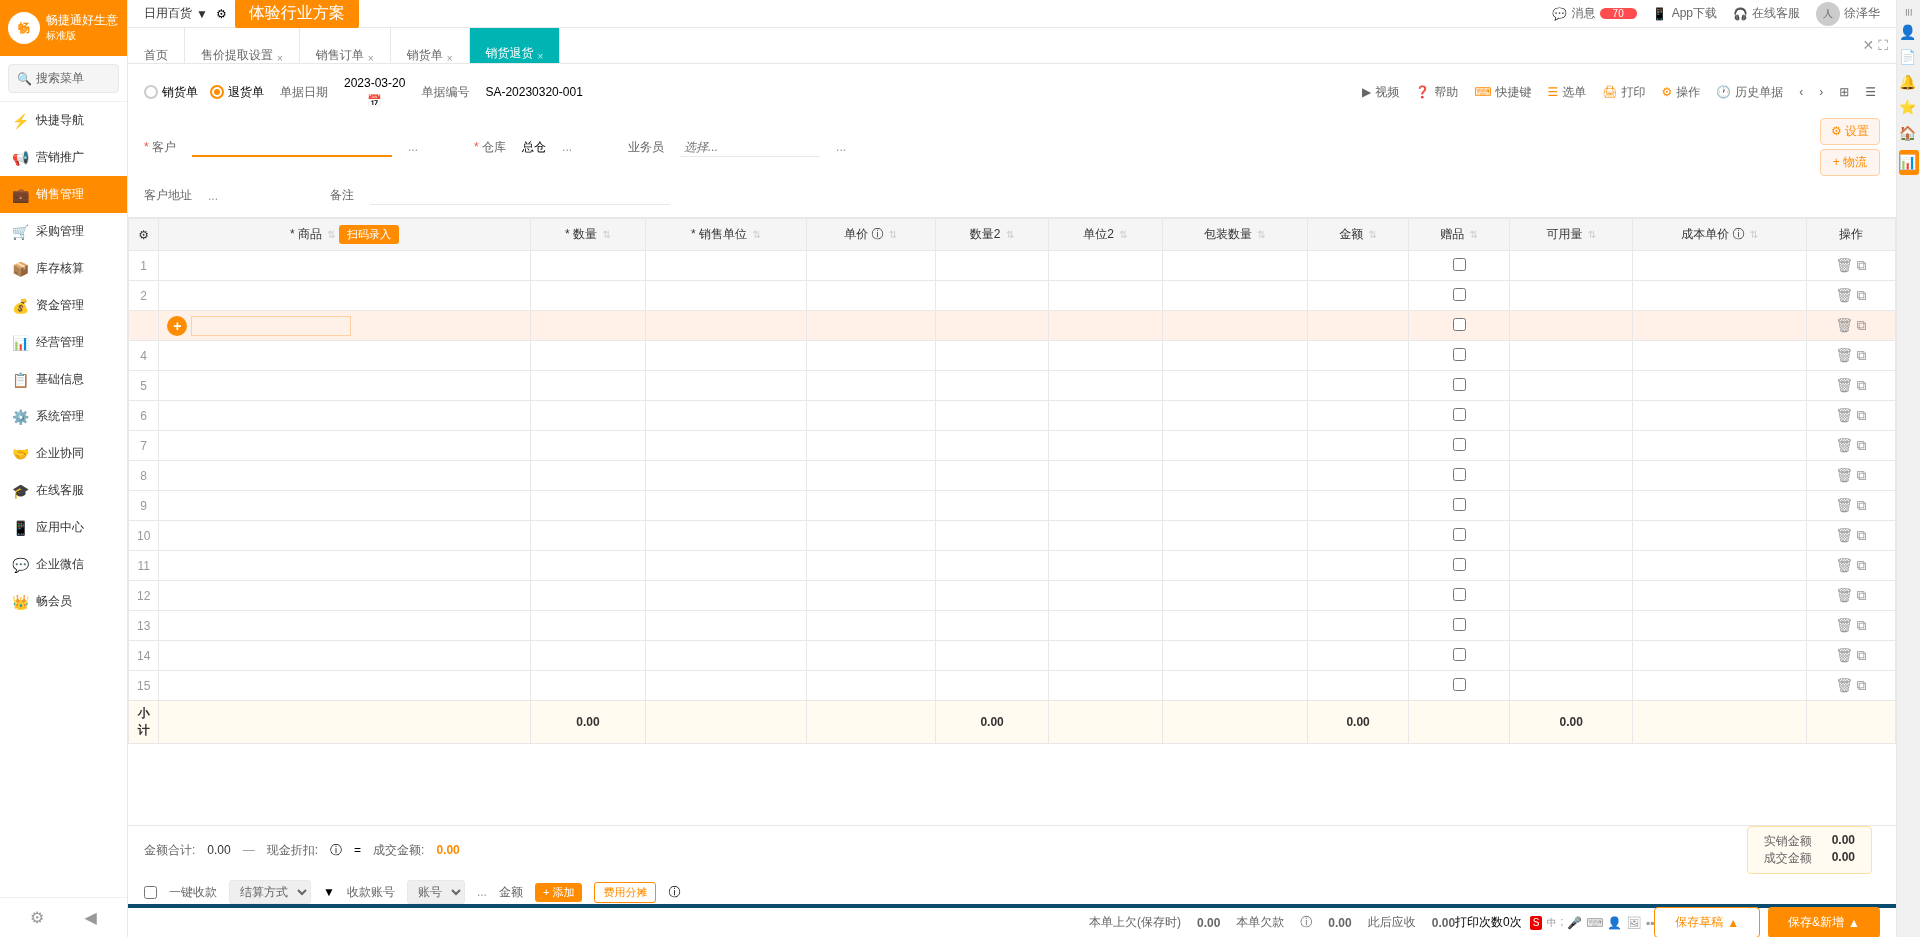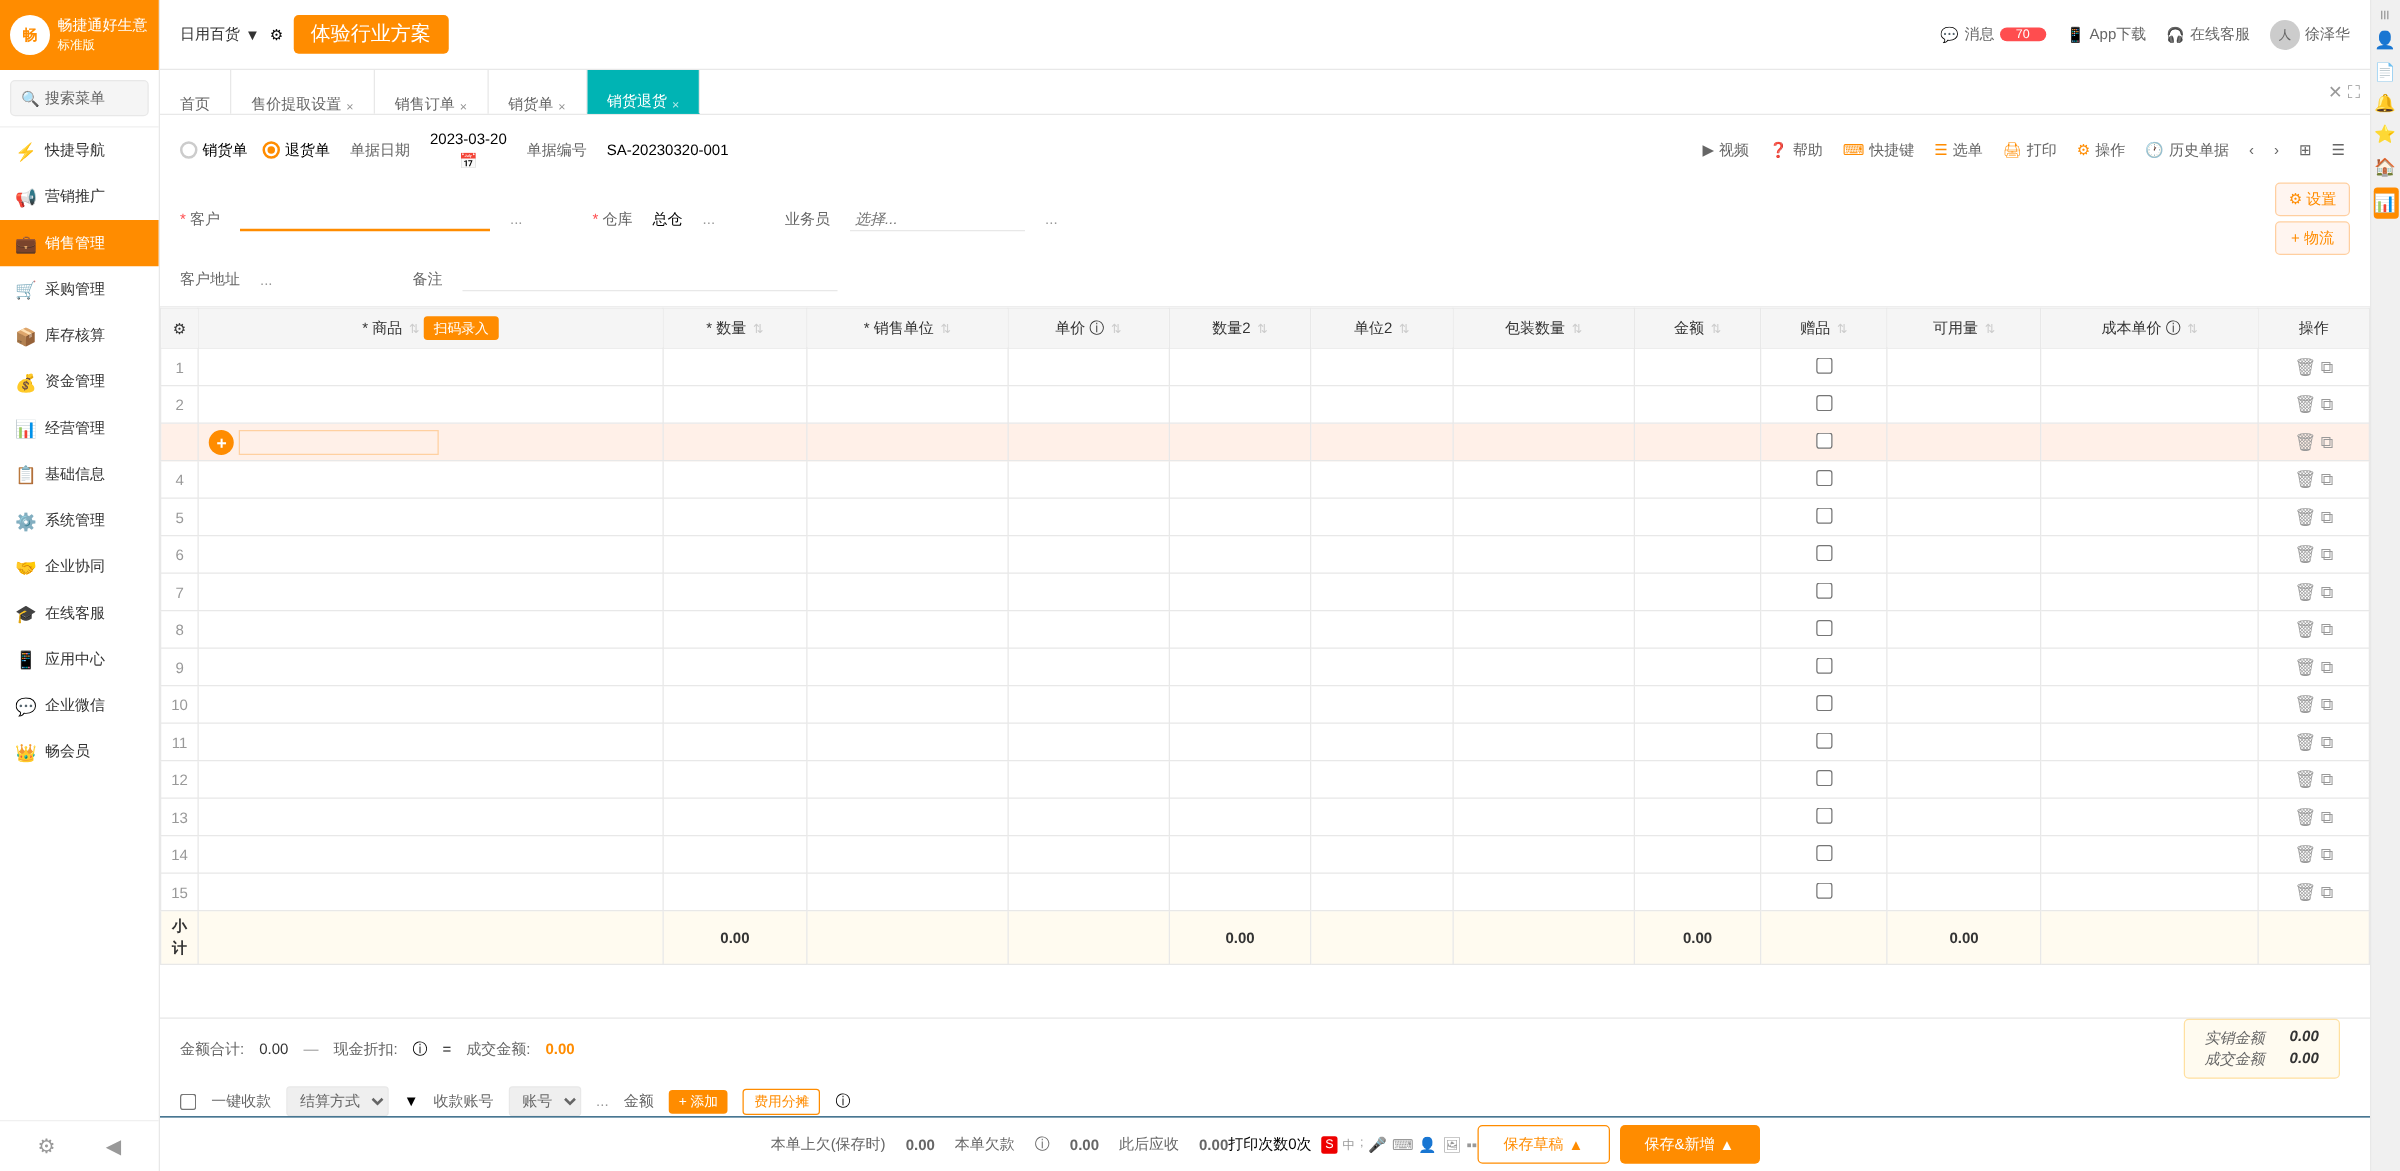--- a/index.html
+++ b/index.html
@@ -53,21 +53,21 @@
       display: flex; justify-content: space-around; align-items: center;
       padding: 10px; border-top: 1px solid #f0f0f0;
     }
     .sidebar-bottom-btn { cursor: pointer; color: #999; font-size: 16px; }
 
     
     .main { flex: 1; display: flex; flex-direction: column; overflow: hidden; }
 
     
     .topbar {
-      height: 56px; background: #fff; border-bottom: 1px solid #e8e8e8;
+      height: 28px; background: #fff; border-bottom: 1px solid #e8e8e8;
       display: flex; align-items: center; justify-content: space-between; padding: 0 16px;
       flex-shrink: 0;
     }
     .topbar-left { display: flex; align-items: center; gap: 8px; }
     .topbar-category { display: flex; align-items: center; gap: 4px; color: #333; cursor: pointer; }
     .topbar-btn {
       background: #ff8c00; color: #fff; border: none; border-radius: 4px;
       padding: 5px 14px; cursor: pointer; font-size: 16px;
     }
     .topbar-right { display: flex; align-items: center; gap: 16px; color: #666; }
@@ -159,44 +159,44 @@
       flex-shrink: 0;
     }
     .bottom-row { display: flex; align-items: center; gap: 12px; margin-bottom: 6px; }
     .bottom-row:last-child { margin-bottom: 0; }
     .amount-display { color: #333; }
     .minus-icon { color: #999; }
     .transaction-amount { color: #ff8c00; font-weight: bold; }
 
     
     .footer {
-      background: #fff; border-top: 1px solid #0c4a6e;
-      display: flex; align-items: center; justify-content: center;
-      padding: 0 16px; height: 44px; flex-shrink: 0;
+      background: #fff; border-top: 4px solid #0c4a6e;
+      display: flex; align-items: center; justify-content: flex-end;
+      padding: 0 16px; height: 33px; flex-shrink: 0;
     }
     .footer-left { display: flex; align-items: center; gap: 16px; color: #666; }
     .footer-center { display: flex; align-items: center; gap: 8px; }
     .footer-right { display: flex; gap: 8px; }
     .save-draft-btn {
       background: #fff; border: 1px solid #ff8c00; color: #ff8c00;
       border-radius: 4px; padding: 6px 20px; cursor: pointer;
       display: flex; align-items: center; gap: 4px;
     }
     .save-new-btn {
       background: #ff8c00; color: #fff; border: none;
       border-radius: 4px; padding: 6px 20px; cursor: pointer;
       display: flex; align-items: center; gap: 4px;
     }
 
     
     .summary-panel {
       background: #fffbf0; border: 1px solid #ffe0a0; border-radius: 4px;
       padding: 6px 16px; margin-left: auto; margin-right: 8px;
     }
-    .summary-row { display: flex; justify-content: space-between; gap: 20px; font-style: italic; }
+    .summary-row { display: flex; justify-content: space-between; gap: 20px; }
     .summary-label { color: #666; }
     .summary-value { color: #333; font-weight: bold; }
 
     
     .right-panel {
       width: 24px; background: #f0f0f0; display: flex; flex-direction: column;
       align-items: center; padding: 8px 0; gap: 8px; flex-shrink: 0;
       border-left: 1px solid #e8e8e8;
     }
     .right-panel-icon { color: #999; cursor: pointer; font-size: 14px; writing-mode: vertical-rl; }

